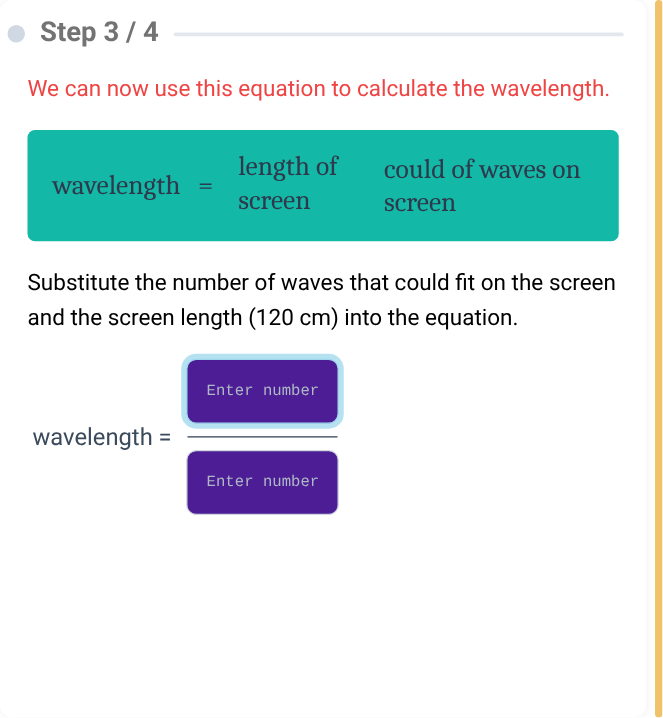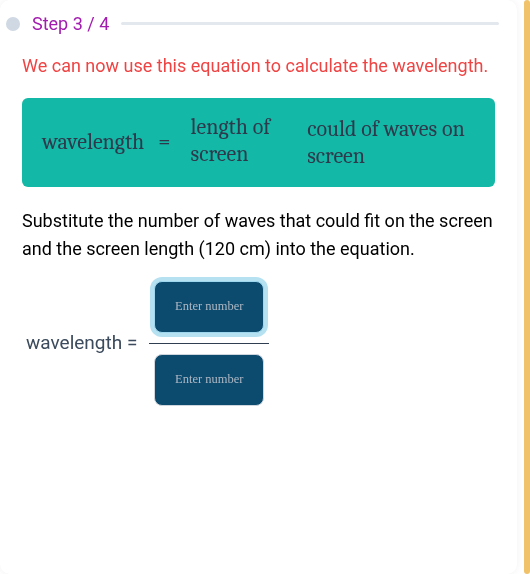--- a/index.html
+++ b/index.html
@@ -35,23 +35,23 @@
     padding: 10px 18px 6px 6px;
     gap: 12px;
   }
   .step-dot {
     width: 14px; height: 14px;
     background: #cfd8e3;
     border-radius: 50%;
     flex: 0 0 auto;
   }
   .step-label {
-    font-weight: 400;
-    color: #a21caf;
-    font-size: 18px;
+    font-weight: 700;
+    color: #737373;
+    font-size: 22px;
     flex: 0 0 auto;
   }
   .step-line {
     flex: 1 1 auto;
     height: 3px;
     background: #e3e8ef;
     border-radius: 2px;
   }
   .body { padding: 8px 22px 10px 22px; }
   .intro { color: #ef4444; margin-bottom: 18px; }
@@ -92,29 +92,29 @@
     color: #3b4a5c;
     white-space: nowrap;
   }
   .inputs-col {
     display: flex;
     flex-direction: column;
     align-items: center;
     gap: 10px;
   }
   .num-input {
-    width: 110px; height: 52px;
+    width: 122px; height: 52px;
     border-radius: 8px;
     border: 1px solid #cfd6de;
-    background: #0c4a6e;
+    background: #4c1d95;
     text-align: center;
     font-size: 12.5px;
     color: #9aa6b4;
     outline: none;
-    font-family: Liberation Serif, serif;
+    font-family: Liberation Mono, monospace;
   }
   .num-input::placeholder { color: #aeb8c4; }
   .num-input.focused {
     border: 1px solid #9fd8ee;
     box-shadow: 0 0 0 4px rgba(120,200,230,0.55);
   }
   .frac-bar-input {
     width: 120px;
     border-top: 1.5px solid #2f3e50;
     height: 0;

